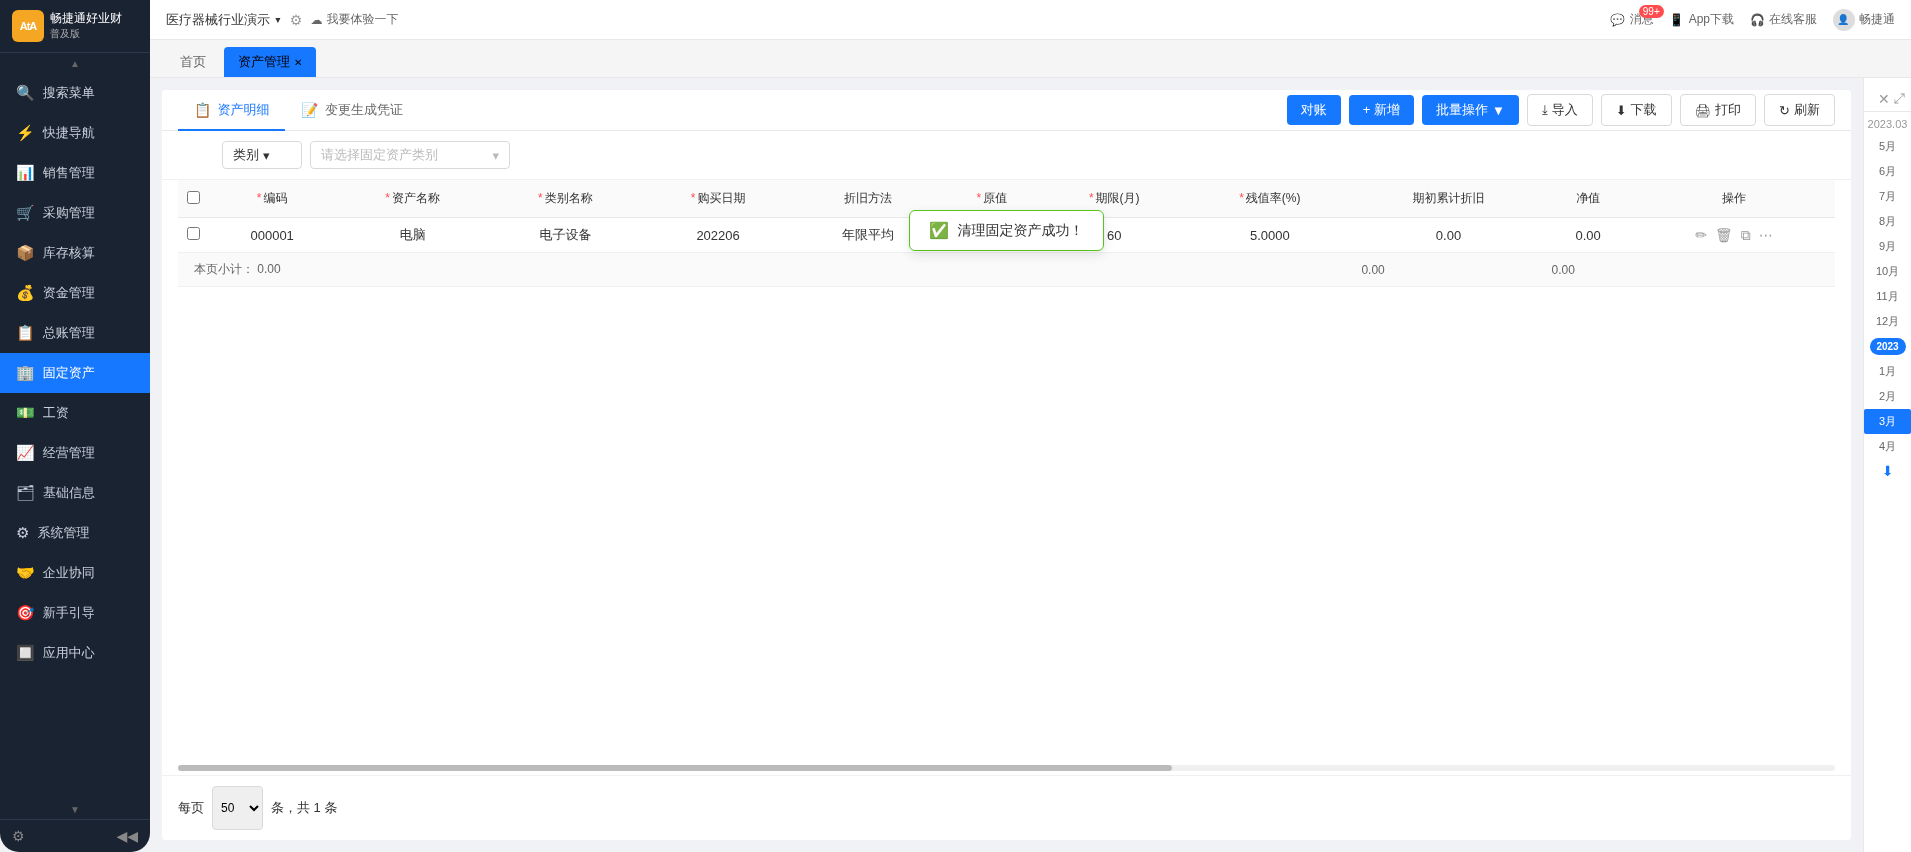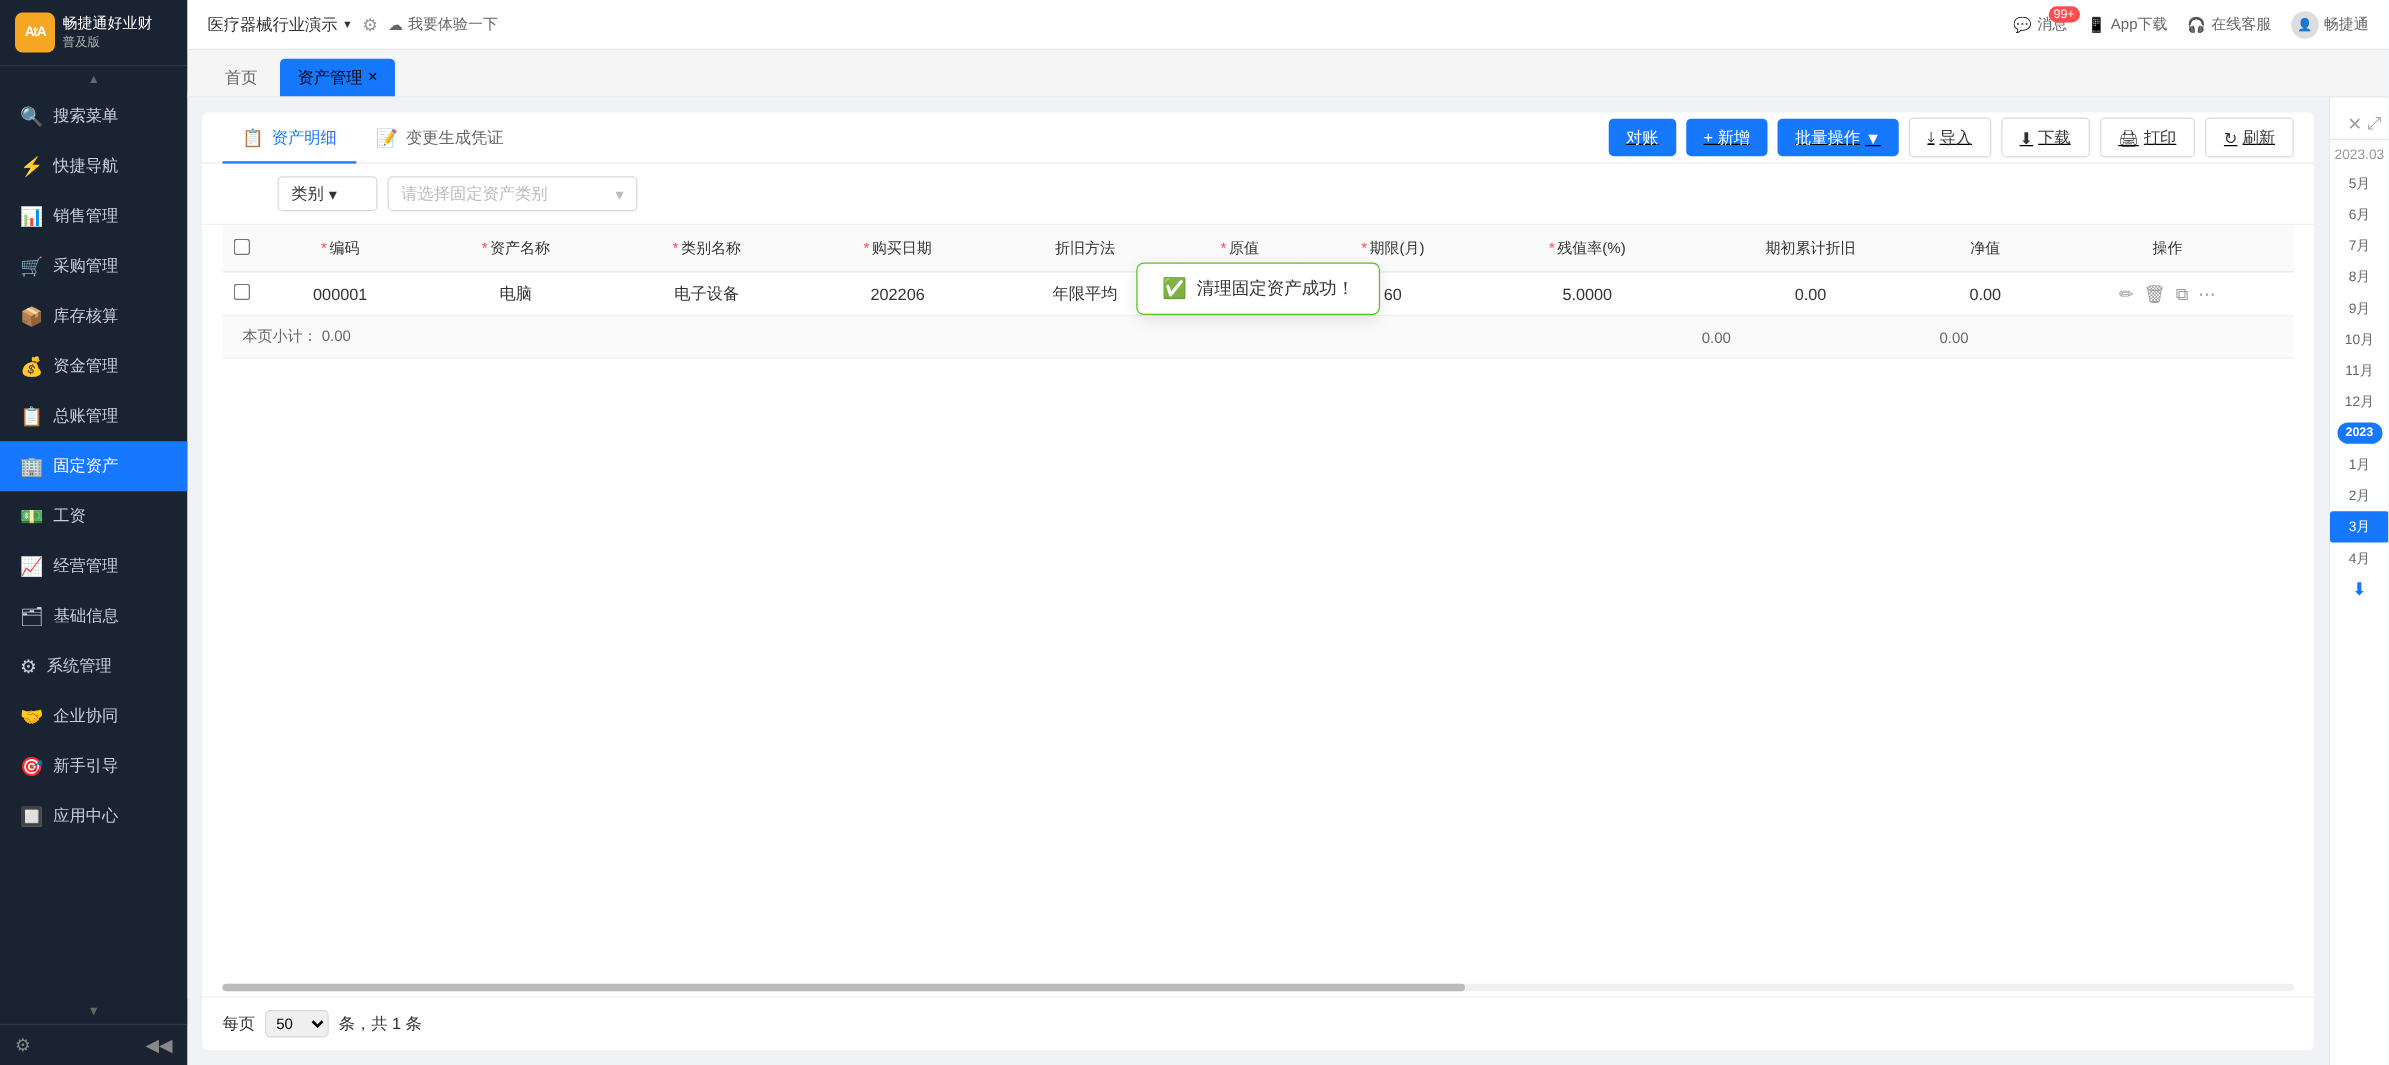--- a/index.html
+++ b/index.html
@@ -7,20 +7,21 @@
 
     
     .sidebar {
       width: 150px;
       background: #1a2332;
       color: #c8d0db;
       display: flex;
       flex-direction: column;
       flex-shrink: 0;
       height: 100%;
+      border-radius: 19px;
     }
     .sidebar-logo {
       background: #1a2332;
       padding: 10px 12px;
       border-bottom: 1px solid #2a3a4a;
       display: flex;
       align-items: center;
       gap: 6px;
     }
     .sidebar-logo-icon {
@@ -202,21 +203,21 @@
     .pagination {
       display: flex;
       align-items: center;
       gap: 8px;
       padding: 10px 16px;
       border-top: 1px solid #f0f0f0;
       background: #fff;
       font-size: 13px;
       color: #333;
     }
-    .pagination select { border: 1px solid #d9d9d9; border-radius: 4px; padding: 2px 4px; font-size: 12px; }
+    .pagination select { border: 1px solid #d9d9d9; border-radius: 4px; padding: 13px 4px; font-size: 12px; }
 
     
     .right-panel {
       width: 48px;
       background: #fff;
       border-left: 1px solid #e8e8e8;
       display: flex;
       flex-direction: column;
       align-items: center;
       padding-top: 8px;
@@ -411,21 +412,21 @@
         <div class="subtab active">
           <span class="subtab-icon">📋</span>
           <span>资产明细</span>
         </div>
         <div class="subtab">
           <span class="subtab-icon">📝</span>
           <span>变更生成凭证</span>
         </div>
         <div style="flex:1"></div>
 
-        <div style="display:flex;align-items:center;gap:8px;padding:4px 0;text-decoration:underline;">
+        <div style="display:flex;align-items:center;gap:8px;padding:4px 0;">
           <button class="btn-primary">对账</button>
           <button class="btn-primary">+ 新增</button>
           <button class="btn-batch">
             <span>批量操作</span>
             <span>▼</span>
           </button>
           <button class="btn-default">
             <span>⤓</span>
             <span>导入</span>
           </button>

